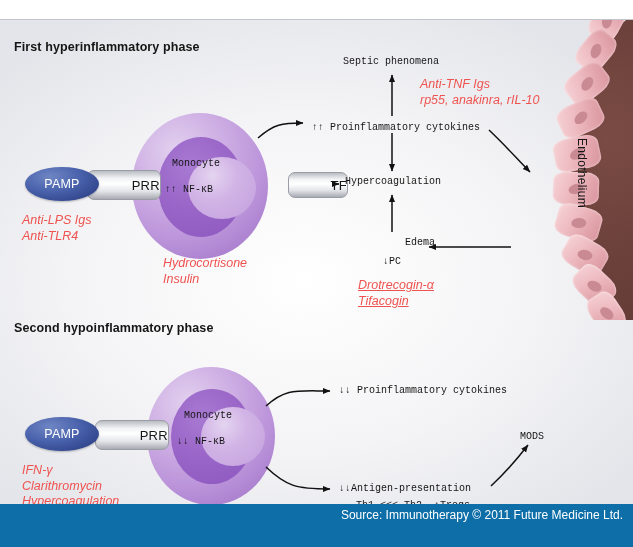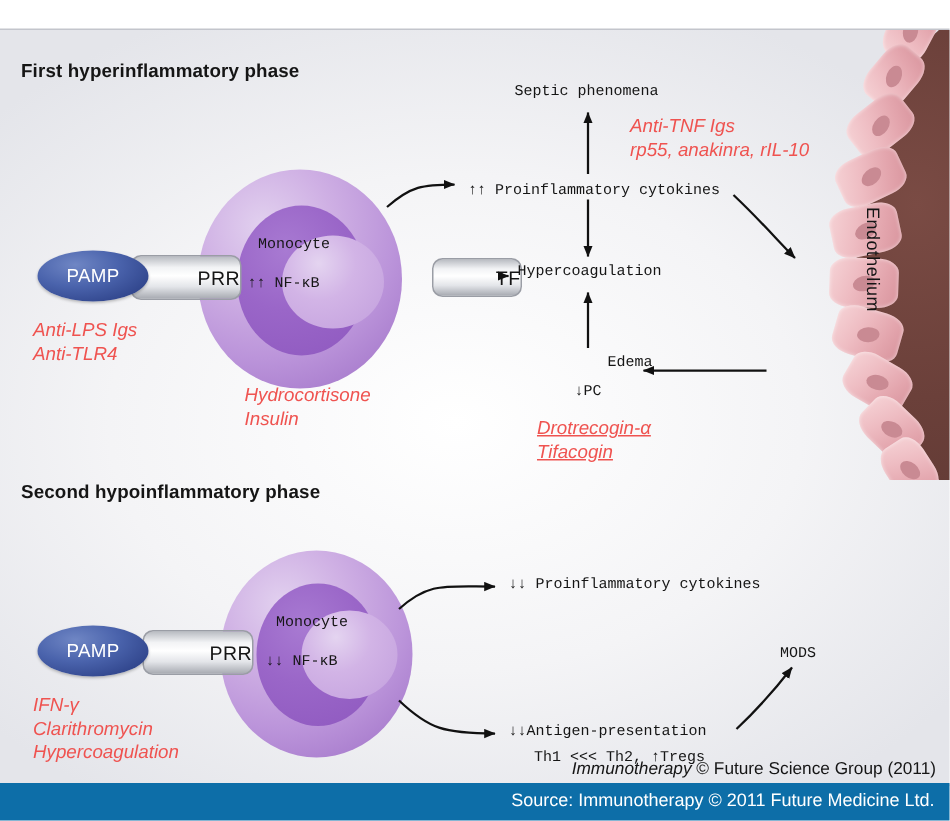--- a/index.html
+++ b/index.html
@@ -116,21 +116,21 @@
 
   
   .credit{
     position:absolute;right:9px;bottom:4px;
     font-size:11.5px;color:#151515;white-space:nowrap;
   }
   .credit em{font-style:italic;}
 
   
   .sourcebar{
-    position:absolute;left:0;bottom:0;width:633px;height:25px;
+    position:absolute;left:0;bottom:0;width:633px;height:43px;
     background:#0d6ea8;
   }
   .sourcebar span{
     position:absolute;right:10px;top:4px;
     font-size:12px;color:#ffffff;white-space:nowrap;
   }
 </style>
 </head>
 <body>
 

